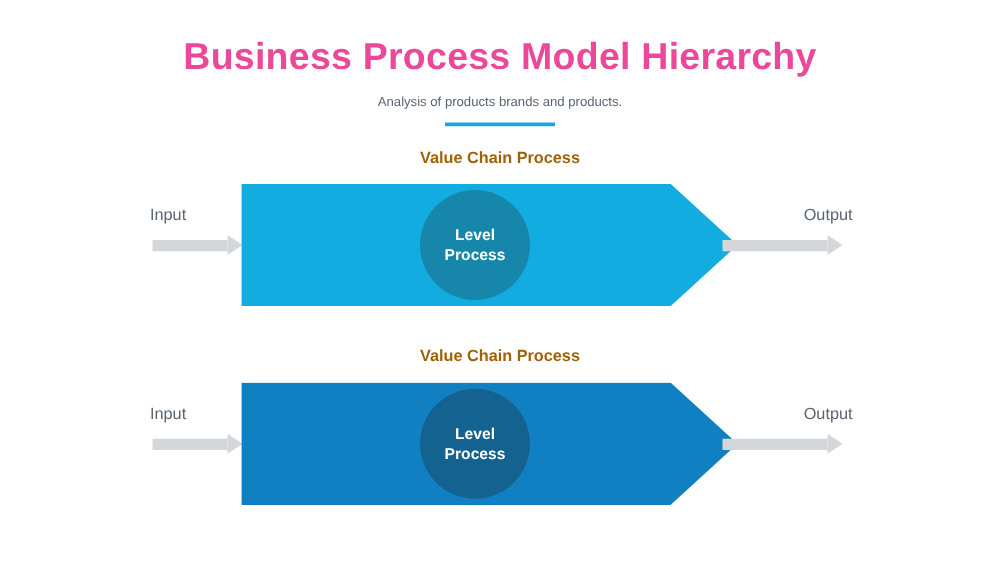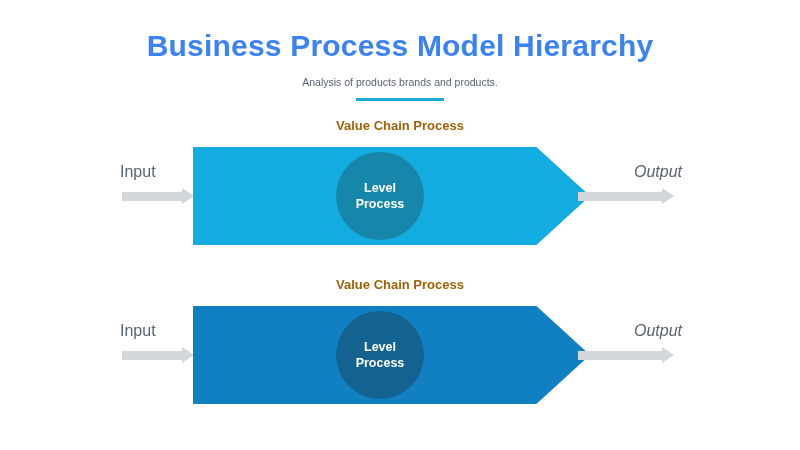--- a/index.html
+++ b/index.html
@@ -25,21 +25,21 @@
   .header {
     position: absolute;
     top: 28px;
     left: 0;
     width: 800px;
     text-align: center;
   }
   .title {
     font-size: 30px;
     font-weight: bold;
-    color: #3b82f6;
+    color: #ec4899;
     letter-spacing: 0.2px;
     line-height: 36px;
     margin: 0;
   }
   .subtitle {
     font-size: 10.5px;
     color: #5a6472;
     margin-top: 11px;
     line-height: 14px;
   }
@@ -71,27 +71,27 @@
     position: relative;
     width: 800px;
     height: 110px;
     margin-top: 13px;
   }
 
   
   .io-label {
     position: absolute;
     top: 18px;
-    font-size: 16px;
+    font-size: 13px;
     color: #5a6472;
     line-height: 14px;
     white-space: nowrap;
   }
   .io-label.input  { left: 120px; width: 80px; text-align: left; }
-  .io-label.output { right: 118px; width: 80px; text-align: right; font-style: italic; }
+  .io-label.output { right: 118px; width: 80px; text-align: right; }
 
   
   .arrow {
     position: absolute;
     top: 45px;
     height: 9px;
   }
   .arrow .shaft {
     position: absolute;
     top: 0;

